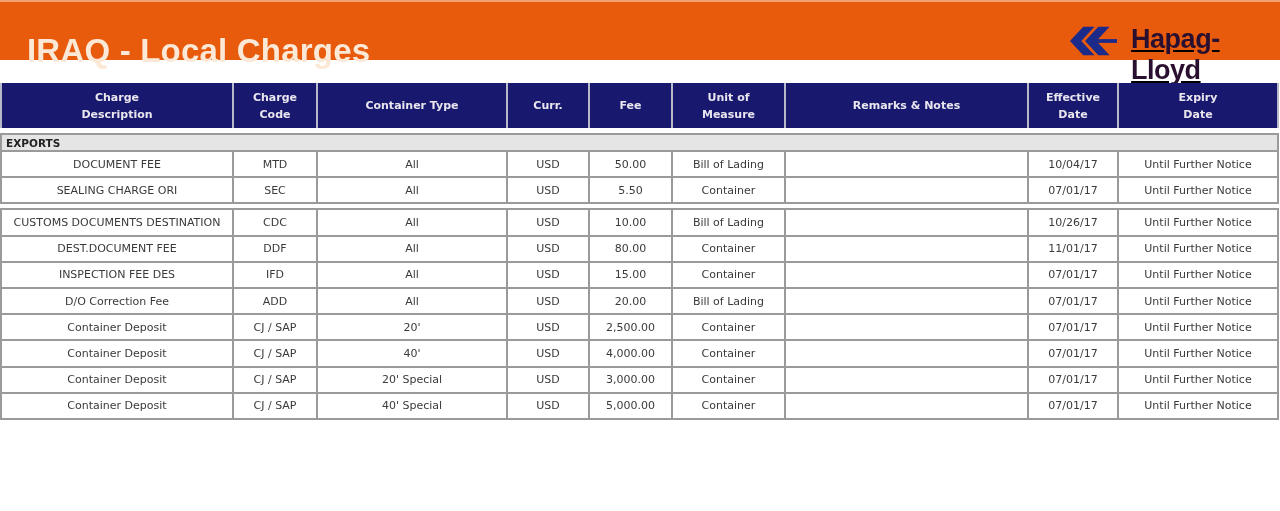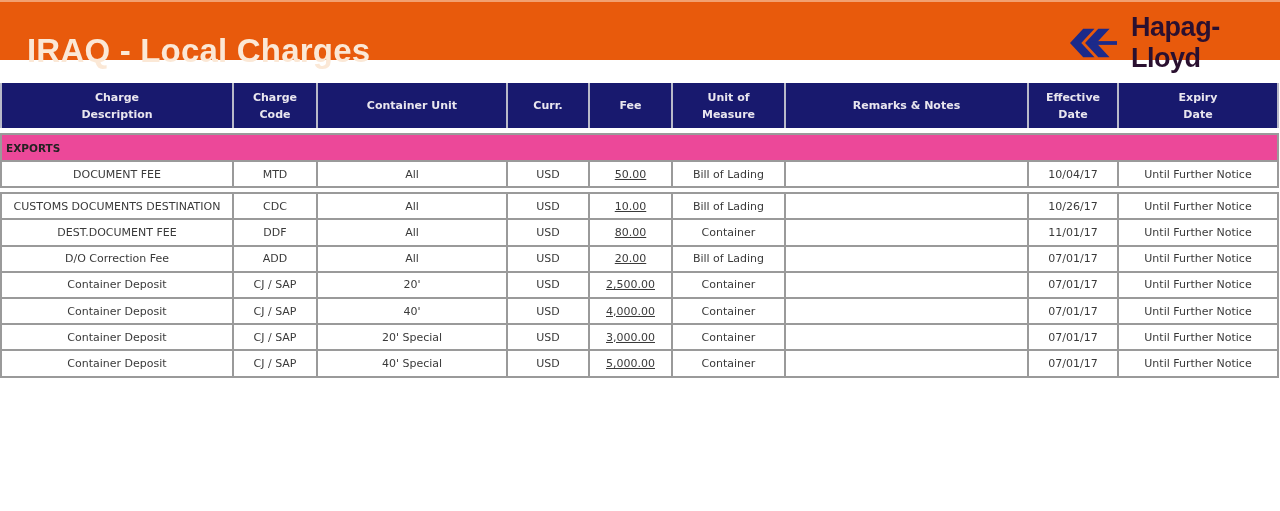--- a/index.html
+++ b/index.html
@@ -11,21 +11,21 @@
       background: #e85a0c;
       border-top: 2px solid #f2a070;
     }
     .banner-title {
       position: absolute; left: 27px; top: 30px;
       font-size: 33px; font-weight: bold; color: #fbe8d6;
       letter-spacing: 0.2px;
     }
     .logo {
       position: absolute; left: 1070px; top: 22px; height: 38px;
-      display: flex; align-items: center;
+      display: flex; align-items: flex-start; text-decoration: underline;
     }
     .logo svg { width: 50px; height: 34px; }
     .logo-text {
       margin-left: 14px; font-size: 27px; font-weight: bold; color: #2a1030;
       letter-spacing: -0.5px;
     }
 
     table.charges {
       position: absolute; left: 0; top: 83px; width: 1277px;
       border-collapse: collapse; table-layout: fixed;
@@ -35,25 +35,25 @@
       background: #18196e; color: #e9e6ef; font-size: 11px; font-weight: bold;
       border-left: 2px solid #b8b9c8; border-right: 2px solid #b8b9c8;
       height: 45px; text-align: center; line-height: 17px; padding: 0 3px;
     }
     table.charges td {
       border: 2px solid #9a9a9a; font-size: 11px; color: #3a3a3a;
       height: 26.2px; text-align: center; padding: 0 4px; white-space: nowrap;
       overflow: hidden;
     }
     td.desc { text-align: left; }
-    td.fee { text-align: right; text-decoration: underline; }
+    td.fee { text-align: right; }
     tr.spacer td { height: 6px; border-left: none; border-right: none; border-top: none; border-bottom: 2px solid #9a9a9a; background: #fff; padding: 0; }
     tr.section td {
-      background: #ec4899; text-align: left; font-weight: bold; color: #222;
-      font-size: 10.5px; height: 27px;
+      background: #e5e5e5; text-align: left; font-weight: bold; color: #222;
+      font-size: 10.5px; height: 17px;
     }
   </style>
 </head>
 <body>
 
 <div class="banner">
   <div class="banner-title">IRAQ - Local Charges</div>
   <div class="logo">
     <svg viewBox="0 0 50 34">
       <polygon points="14,2 26,2 12,17 26,32 14,32 0,17" fill="#1c2a8a"></polygon>
@@ -80,21 +80,21 @@
     <tr id="hdr">
         <th>
           <div>Charge</div>
           <div>Description</div>
         </th>
         <th>
           <div>Charge</div>
           <div>Code</div>
         </th>
         <th>
-          <div>Container Unit</div>
+          <div>Container Type</div>
         </th>
         <th>
           <div>Curr.</div>
         </th>
         <th>
           <div>Fee</div>
         </th>
         <th>
           <div>Unit of</div>
           <div>Measure</div>
@@ -123,20 +123,31 @@
         <td class="desc">DOCUMENT FEE</td>
         <td>MTD</td>
         <td>All</td>
         <td>USD</td>
         <td class="fee">50.00</td>
         <td>Bill of Lading</td>
         <td></td>
         <td>10/04/17</td>
         <td>Until Further Notice</td>
       </tr>
+      <tr>
+        <td class="desc">SEALING CHARGE ORI</td>
+        <td>SEC</td>
+        <td>All</td>
+        <td>USD</td>
+        <td class="fee">5.50</td>
+        <td>Container</td>
+        <td></td>
+        <td>07/01/17</td>
+        <td>Until Further Notice</td>
+      </tr>
       <tr class="spacer">
         <td colspan="9"></td>
       </tr>
       <tr>
         <td class="desc">CUSTOMS DOCUMENTS DESTINATION</td>
         <td>CDC</td>
         <td>All</td>
         <td>USD</td>
         <td class="fee">10.00</td>
         <td>Bill of Lading</td>
@@ -149,20 +160,31 @@
         <td>DDF</td>
         <td>All</td>
         <td>USD</td>
         <td class="fee">80.00</td>
         <td>Container</td>
         <td></td>
         <td>11/01/17</td>
         <td>Until Further Notice</td>
       </tr>
       <tr>
+        <td class="desc">INSPECTION FEE DES</td>
+        <td>IFD</td>
+        <td>All</td>
+        <td>USD</td>
+        <td class="fee">15.00</td>
+        <td>Container</td>
+        <td></td>
+        <td>07/01/17</td>
+        <td>Until Further Notice</td>
+      </tr>
+      <tr>
         <td class="desc">D/O Correction Fee</td>
         <td>ADD</td>
         <td>All</td>
         <td>USD</td>
         <td class="fee">20.00</td>
         <td>Bill of Lading</td>
         <td></td>
         <td>07/01/17</td>
         <td>Until Further Notice</td>
       </tr>

